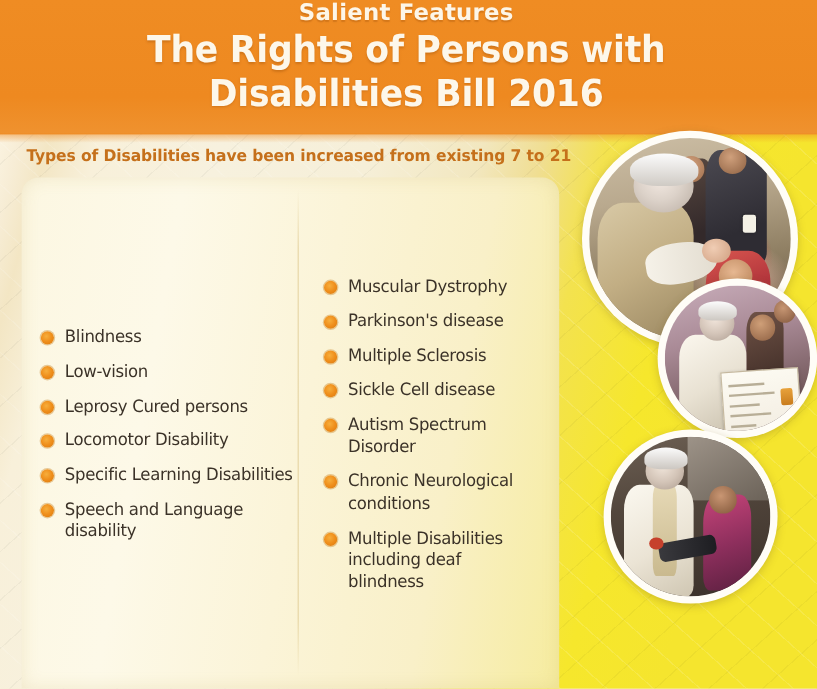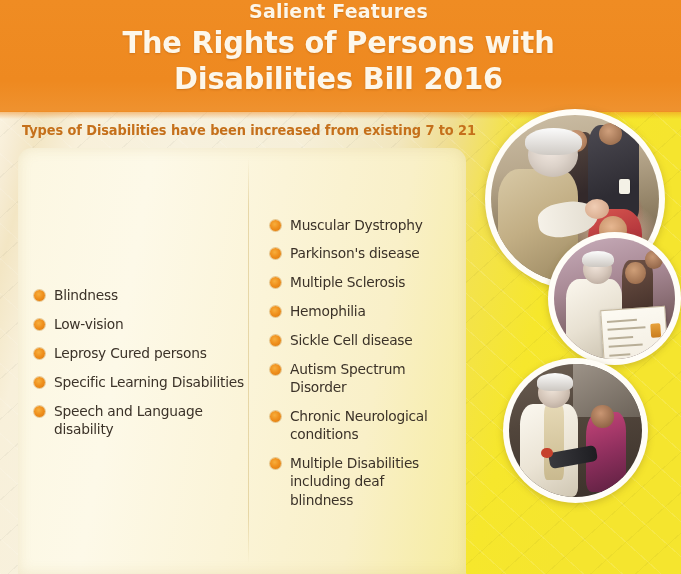--- a/index.html
+++ b/index.html
@@ -293,44 +293,44 @@
         <div class="item">
             <span class="bullet"></span>
             <span class="item-label">Low-vision</span>
           </div>
         <div class="item">
             <span class="bullet"></span>
             <span class="item-label">Leprosy Cured persons</span>
           </div>
         <div class="item">
             <span class="bullet"></span>
+            <span class="item-label">Locomotor Disability</span>
+          </div>
+        <div class="item">
+            <span class="bullet"></span>
             <span class="item-label">Specific Learning Disabilities</span>
           </div>
         <div class="item">
             <span class="bullet"></span>
             <span class="item-label">Speech and Language disability</span>
           </div>
       </div>
 
       <div class="col col-right">
         <div class="item">
             <span class="bullet"></span>
             <span class="item-label">Muscular Dystrophy</span>
           </div>
         <div class="item">
             <span class="bullet"></span>
             <span class="item-label">Parkinson's disease</span>
           </div>
         <div class="item">
             <span class="bullet"></span>
             <span class="item-label">Multiple Sclerosis</span>
-          </div>
-        <div class="item">
-            <span class="bullet"></span>
-            <span class="item-label">Hemophilia</span>
           </div>
         <div class="item">
             <span class="bullet"></span>
             <span class="item-label">Sickle Cell disease</span>
           </div>
         <div class="item">
             <span class="bullet"></span>
             <span class="item-label">Autism Spectrum Disorder</span>
           </div>
         <div class="item">

